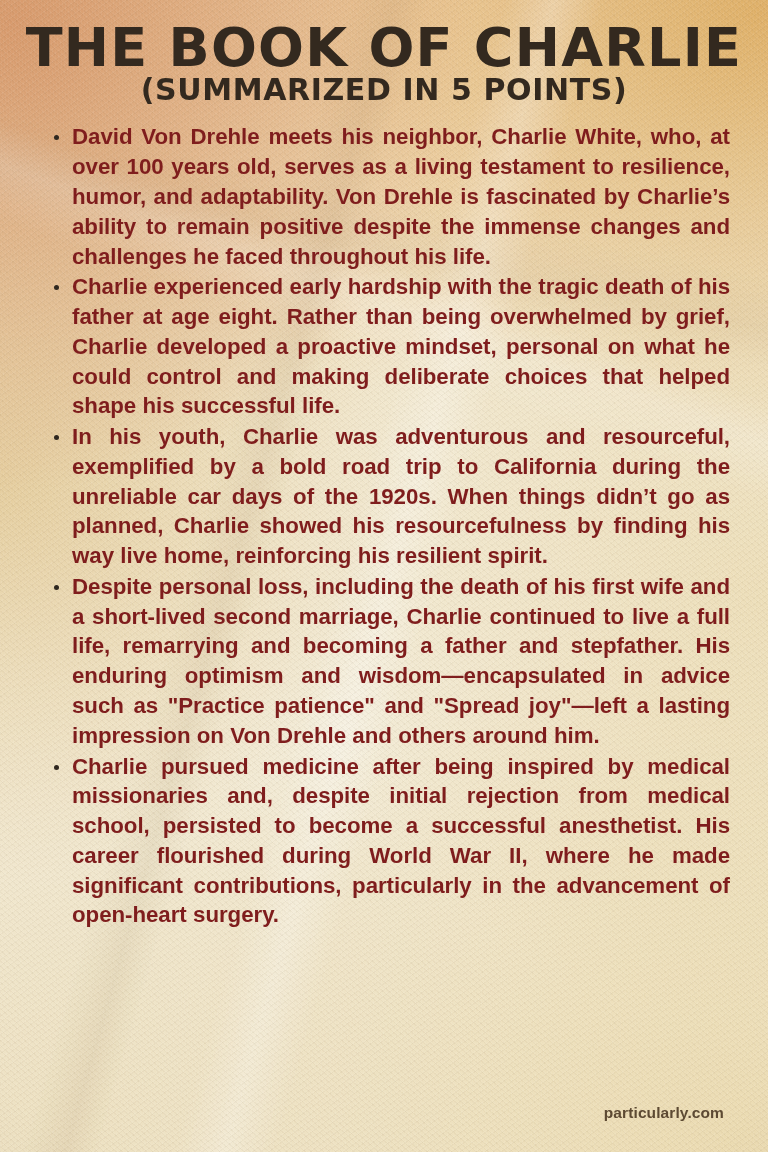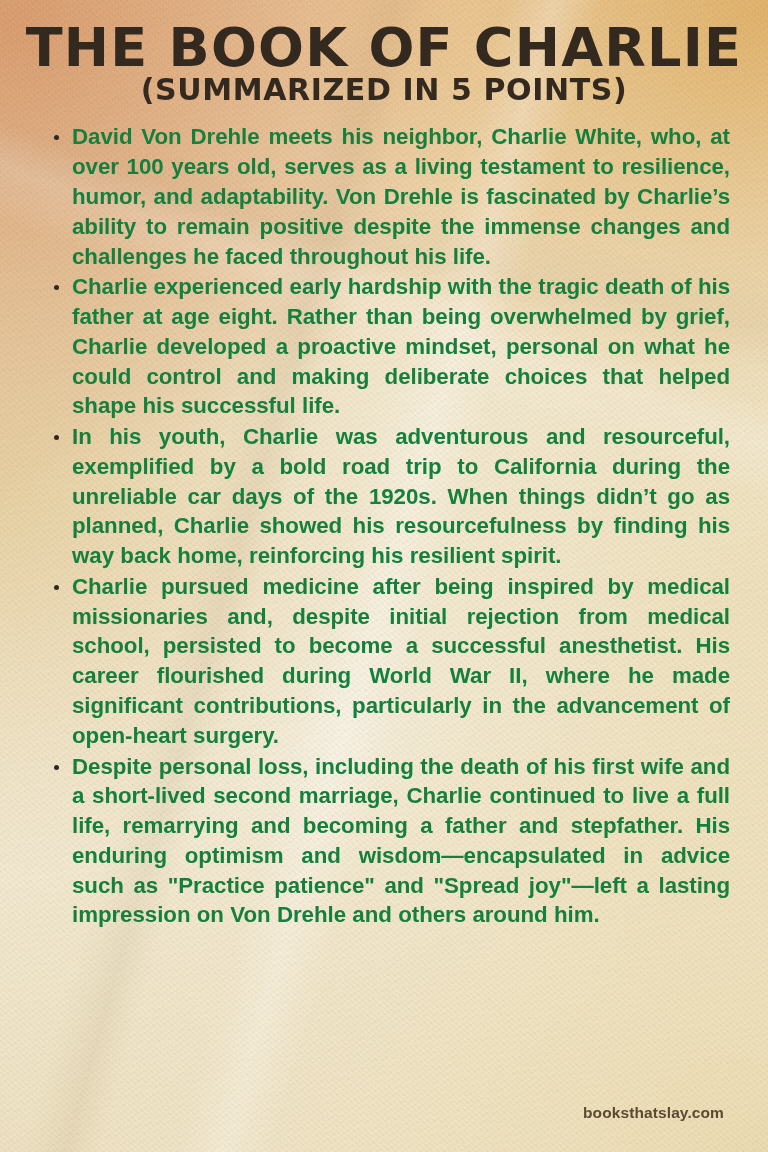--- a/index.html
+++ b/index.html
@@ -113,21 +113,21 @@
     padding: 0 14px 0 22px;
   }
 
   .point {
     position: relative;
     padding-left: 26px;
     margin-bottom: 1px;
     font-size: 22.3px;
     line-height: 1.335;
     font-weight: 700;
-    color: #15803d;
+    color: #7f1d1d;
     text-align: justify;
     text-justify: inter-word;
     letter-spacing: -0.05px;
     word-spacing: 0.2px;
   }
 
   .point::before {
     content: "";
     position: absolute;
     left: 8px;
@@ -162,22 +162,22 @@
   <div class="content">
 
     <div class="title-block">
       <h1 class="poster-title">THE BOOK OF CHARLIE</h1>
       <h2 class="poster-subtitle">(SUMMARIZED IN 5 POINTS)</h2>
     </div>
 
     <ul class="points">
       <li class="point">David Von Drehle meets his neighbor, Charlie White, who, at over 100 years old, serves as a living testament to resilience, humor, and adaptability. Von Drehle is fascinated by Charlie’s ability to remain positive despite the immense changes and challenges he faced throughout his life.</li>
       <li class="point">Charlie experienced early hardship with the tragic death of his father at age eight. Rather than being overwhelmed by grief, Charlie developed a proactive mindset, personal on what he could control and making deliberate choices that helped shape his successful life.</li>
-      <li class="point">In his youth, Charlie was adventurous and resourceful, exemplified by a bold road trip to California during the unreliable car days of the 1920s. When things didn’t go as planned, Charlie showed his resourcefulness by finding his way back home, reinforcing his resilient spirit.</li>
+      <li class="point">In his youth, Charlie was adventurous and resourceful, exemplified by a bold road trip to California during the unreliable car days of the 1920s. When things didn’t go as planned, Charlie showed his resourcefulness by finding his way live home, reinforcing his resilient spirit.</li>
+      <li class="point">Despite personal loss, including the death of his first wife and a short-lived second marriage, Charlie continued to live a full life, remarrying and becoming a father and stepfather. His enduring optimism and wisdom—encapsulated in advice such as "Practice patience" and "Spread joy"—left a lasting impression on Von Drehle and others around him.</li>
       <li class="point">Charlie pursued medicine after being inspired by medical missionaries and, despite initial rejection from medical school, persisted to become a successful anesthetist. His career flourished during World War II, where he made significant contributions, particularly in the advancement of open-heart surgery.</li>
-      <li class="point">Despite personal loss, including the death of his first wife and a short-lived second marriage, Charlie continued to live a full life, remarrying and becoming a father and stepfather. His enduring optimism and wisdom—encapsulated in advice such as "Practice patience" and "Spread joy"—left a lasting impression on Von Drehle and others around him.</li>
     </ul>
 
   </div>
 
-  <div class="footer">booksthatslay.com</div>
+  <div class="footer">particularly.com</div>
 
 </div>
 
 </body></html>

